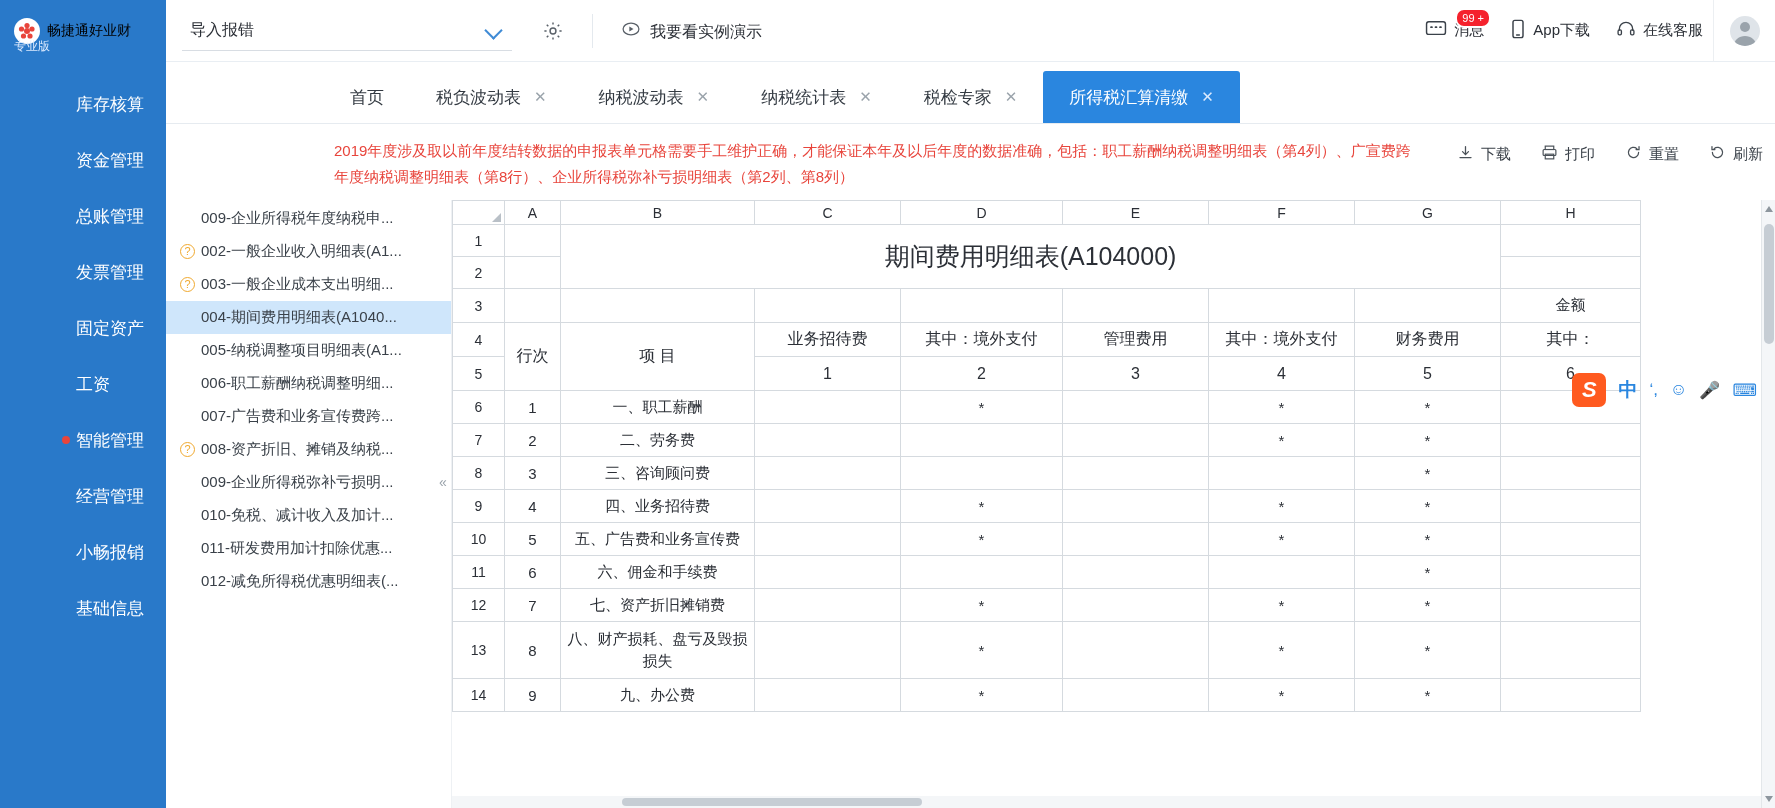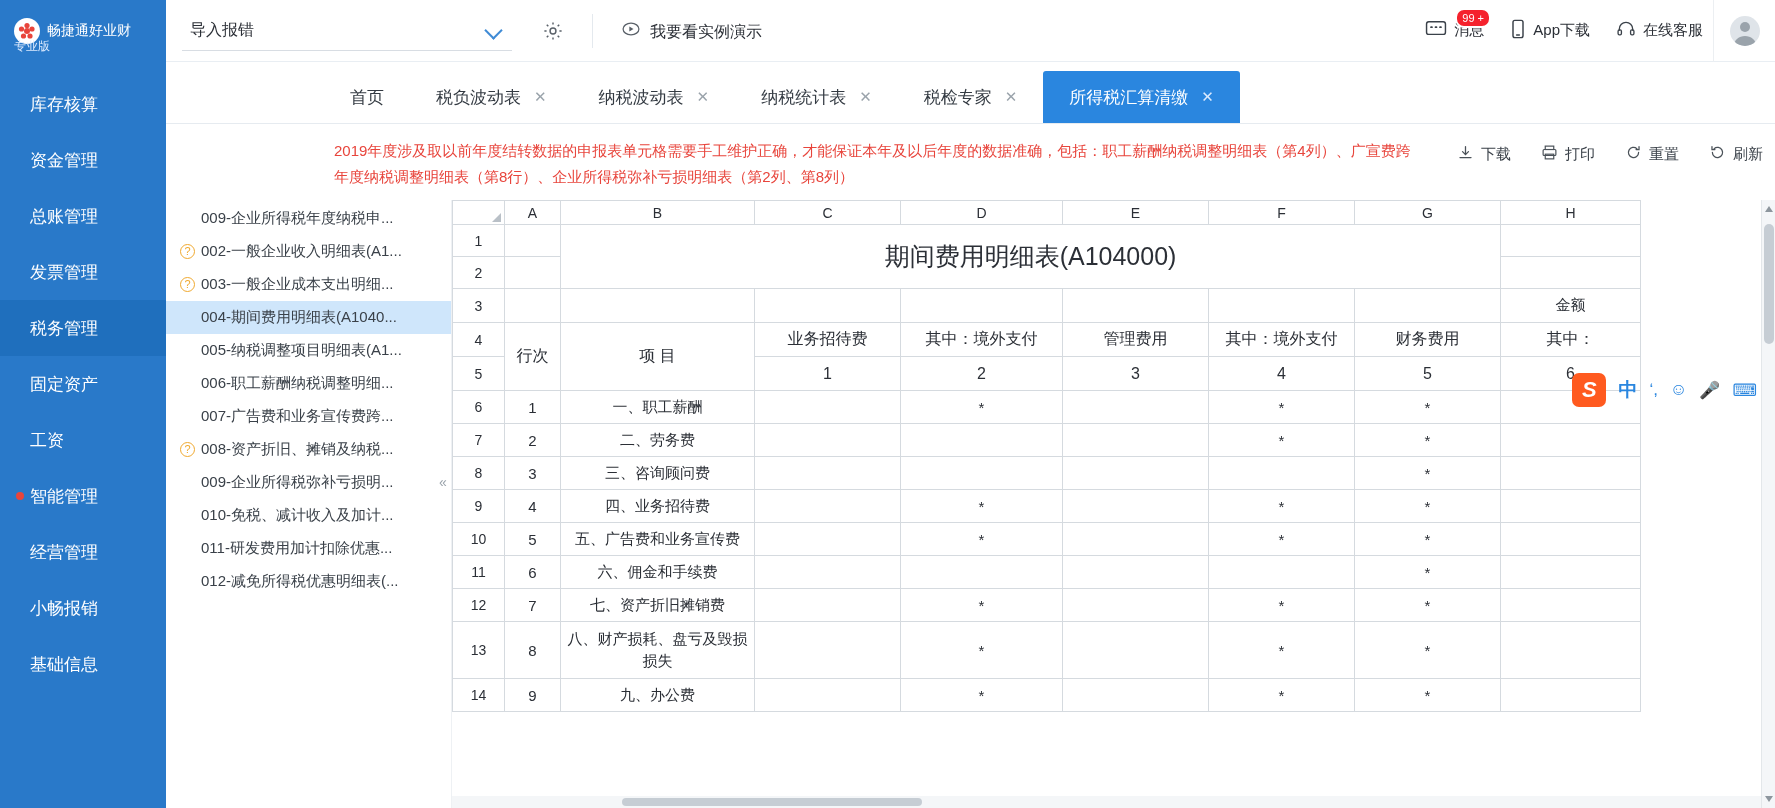--- a/index.html
+++ b/index.html
@@ -38,35 +38,36 @@
   .brand-logo {
     width: 26px; height: 26px;
     border-radius: 50%;
     background: #ffffff;
     display: flex; align-items: center; justify-content: center;
     flex: none;
     margin-right: 7px;
   }
   .brand-logo svg { display:block; }
   .brand-text {
-    color: #ffffff;
+    color: #000000;
     font-size: 14px;
     line-height: 1.1;
     white-space: nowrap;
   }
   .brand-sub {
     position: absolute;
     left: 14px; top: 38px;
     color: #dbeafe;
     font-size: 12px;
   }
   .side-items {
     margin-top: 14px;
     display: flex;
     flex-direction: column;
+    padding-left: 46px;
   }
   .side-item {
     height: 56px;
     display: flex;
     align-items: center;
     padding-left: 30px;
     color: #ffffff;
     font-size: 17px;
     position: relative;
     cursor: pointer;
@@ -467,23 +468,20 @@
           <span>库存核算</span>
         </div>
       <div class="side-item">
           <span>资金管理</span>
         </div>
       <div class="side-item">
           <span>总账管理</span>
         </div>
       <div class="side-item">
           <span>发票管理</span>
-        </div>
-      <div class="side-item active">
-          <span>税务管理</span>
         </div>
       <div class="side-item">
           <span>固定资产</span>
         </div>
       <div class="side-item">
           <span>工资</span>
         </div>
       <div class="side-item">
           <span class="dot"></span>
           <span>智能管理</span>

